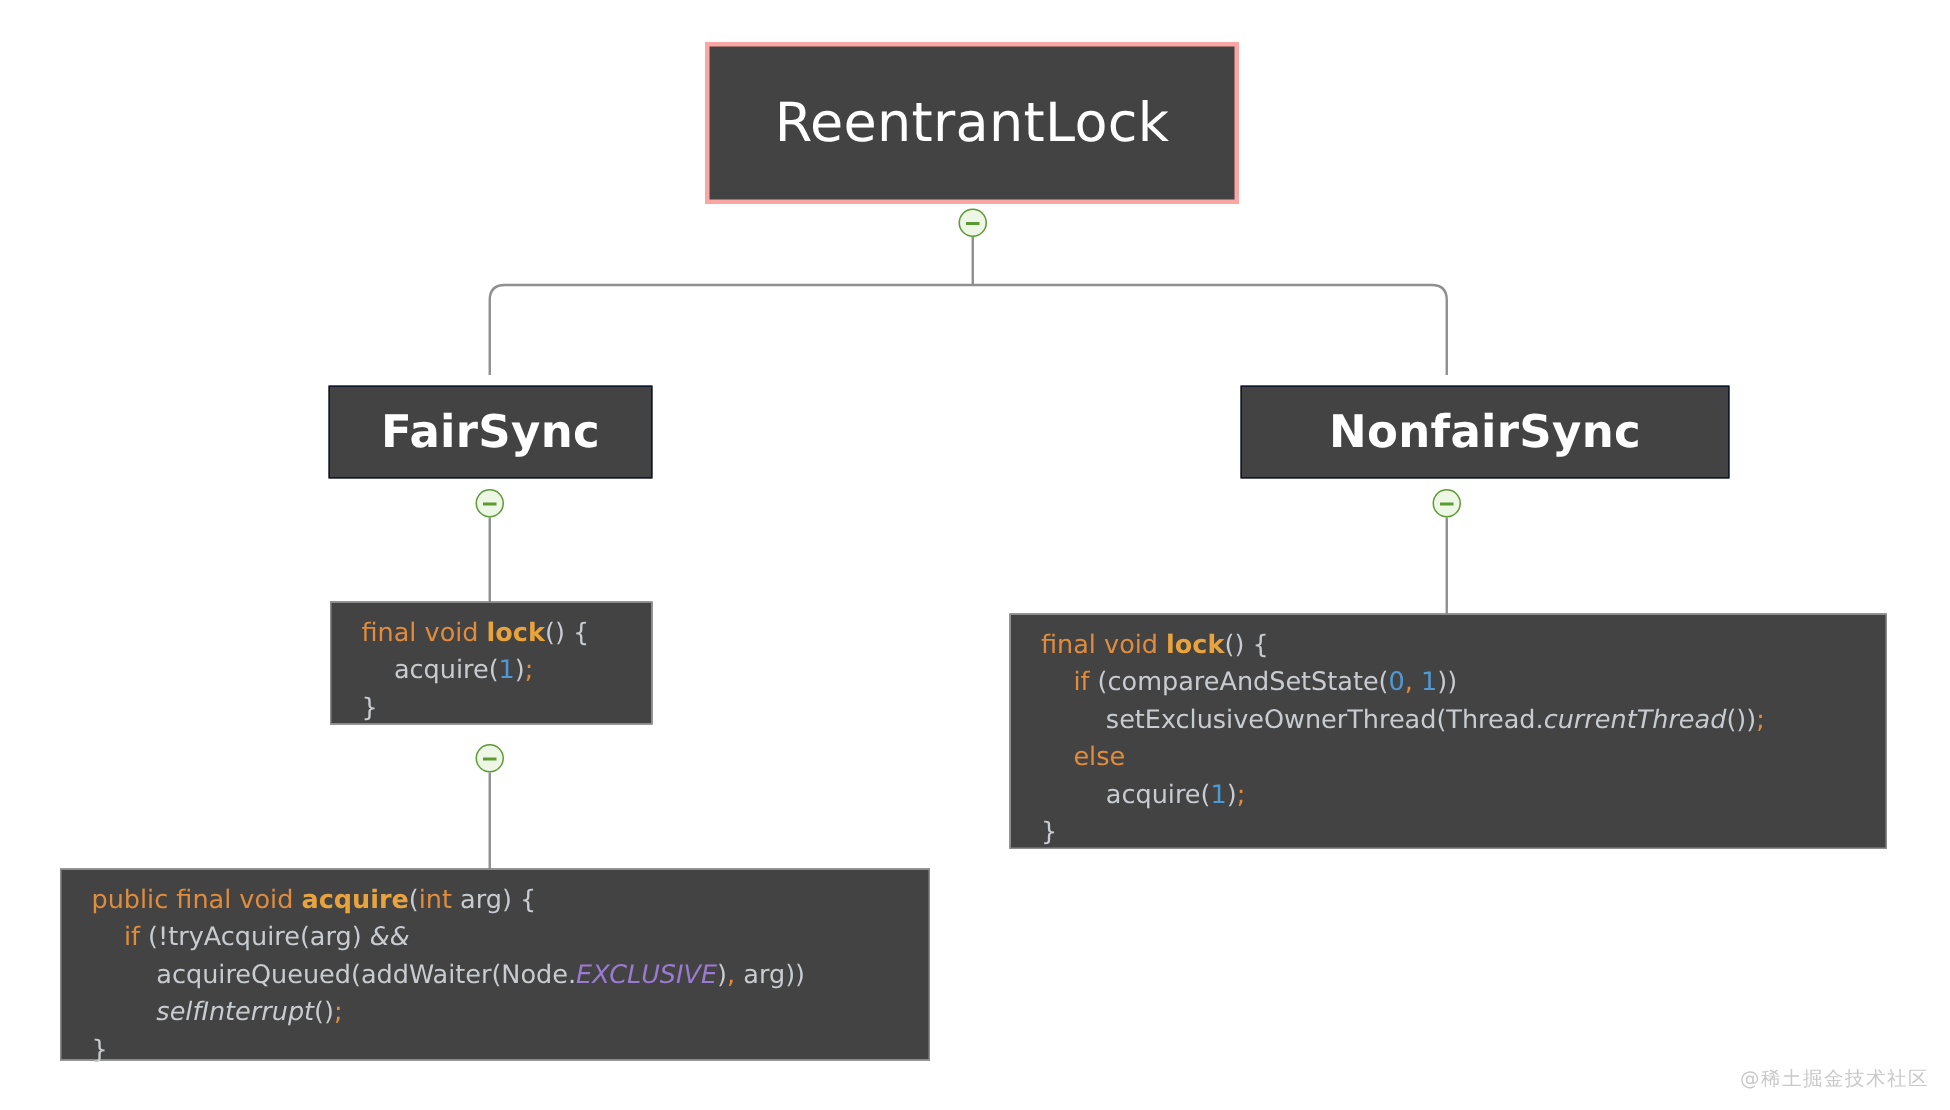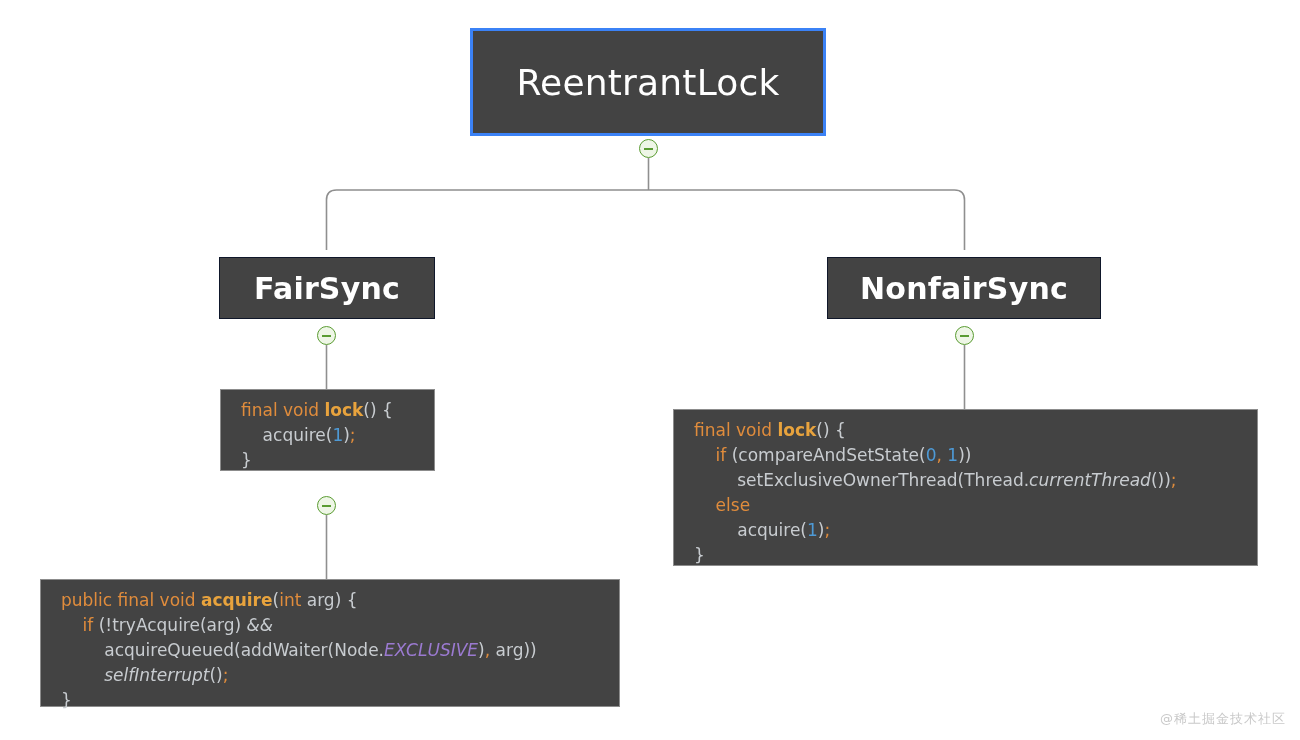--- a/index.html
+++ b/index.html
@@ -34,58 +34,58 @@
     color: #ffffff;
     display: flex;
     align-items: center;
     justify-content: center;
     box-sizing: border-box;
     font-weight: bold;
     letter-spacing: 0.2px;
     text-align: center;
   }
   .node.root {
-    border: 3px solid #3b82f6;
+    border: 3px solid #fca5a5;
     font-weight: normal;
   }
   .node.sub {
     border: 1px solid #0f172a;
   }
 
   #node-root {
     left: 470px; top: 28px;
     width: 356px; height: 108px;
     font-size: 36px;
   }
   #node-fairsync {
     left: 219px; top: 257px;
     width: 216px; height: 62px;
     font-size: 30px;
   }
   #node-nonfairsync {
     left: 827px; top: 257px;
-    width: 274px; height: 62px;
+    width: 326px; height: 62px;
     font-size: 30px;
   }
 
   
   .codeblock {
     position: absolute;
     background: #434343;
     border: 1px solid #8c8c8c;
     box-sizing: border-box;
     font-family: "DejaVu Sans", sans-serif;
     font-size: 17px;
     line-height: 25px;
     color: #c8ccd0;
     white-space: pre;
     padding: 8px 14px 10px 20px;
   }
   #code-fair-lock {
-    left: 220px; top: 389px;
+    left: 220px; top: 401px;
     width: 215px; height: 82px;
   }
   #code-nonfair-lock {
     left: 673px; top: 409px;
     width: 585px; height: 157px;
   }
   #code-acquire {
     left: 40px; top: 579px;
     width: 580px; height: 128px;
   }

